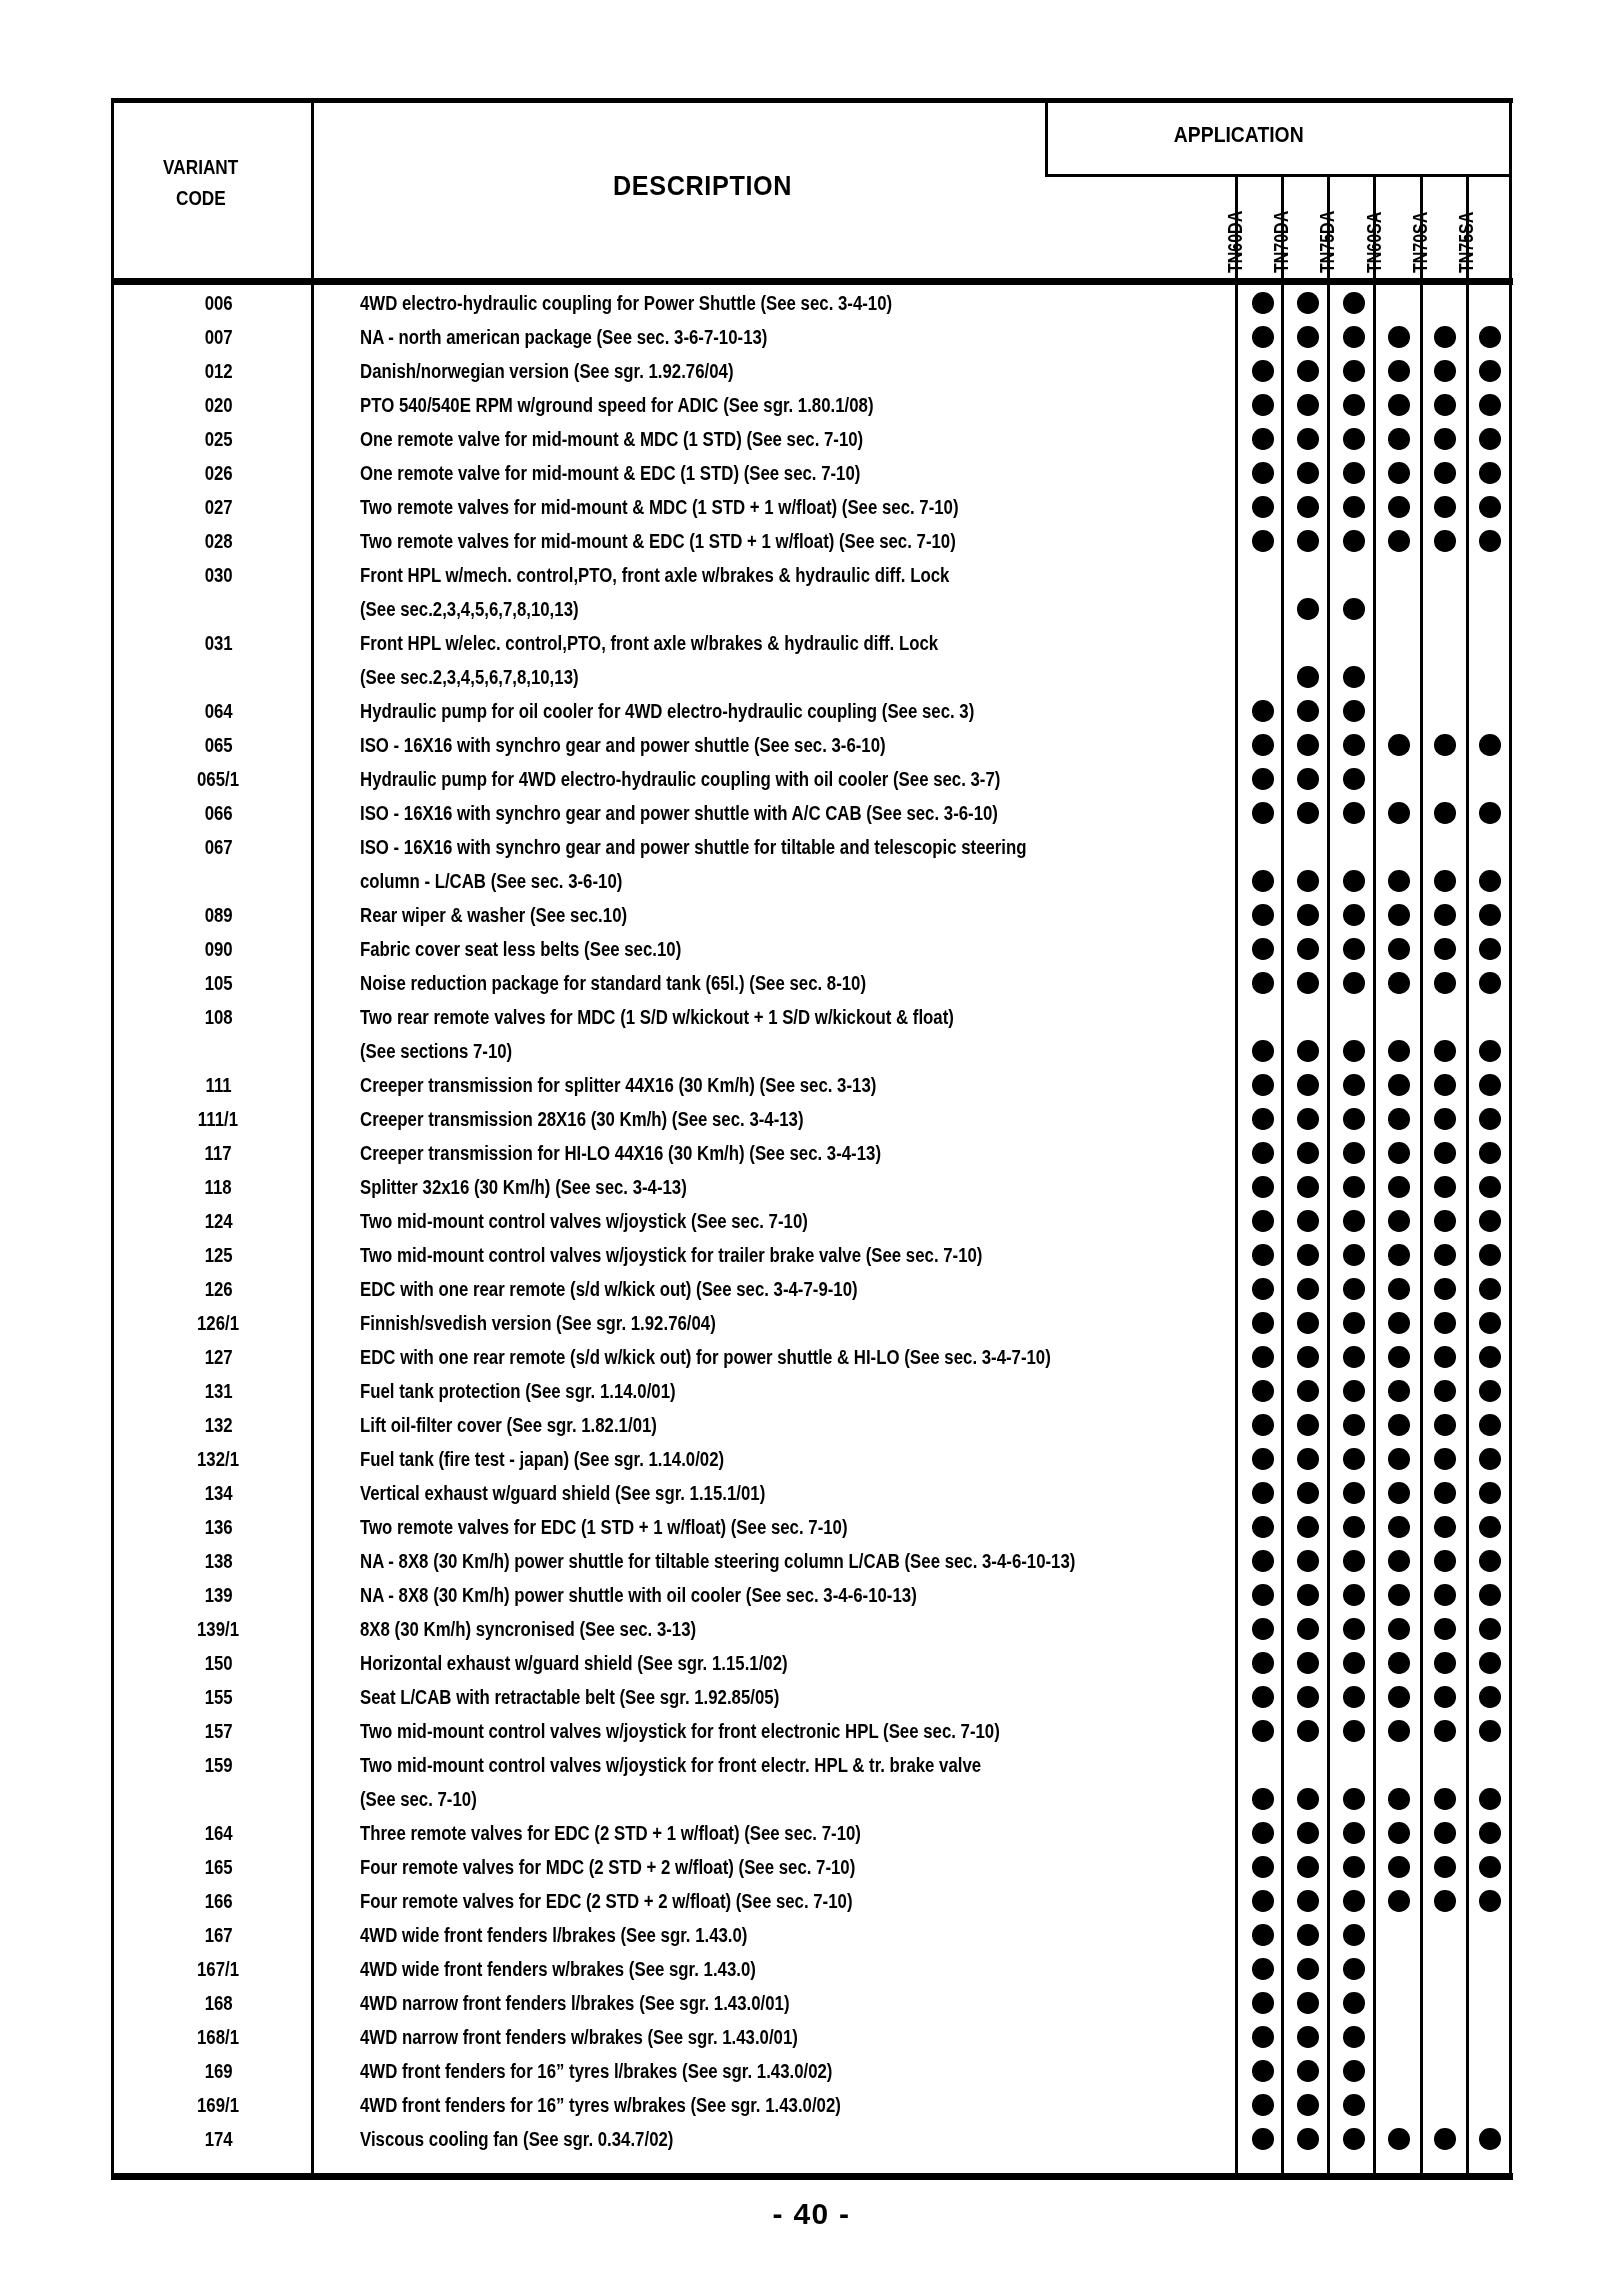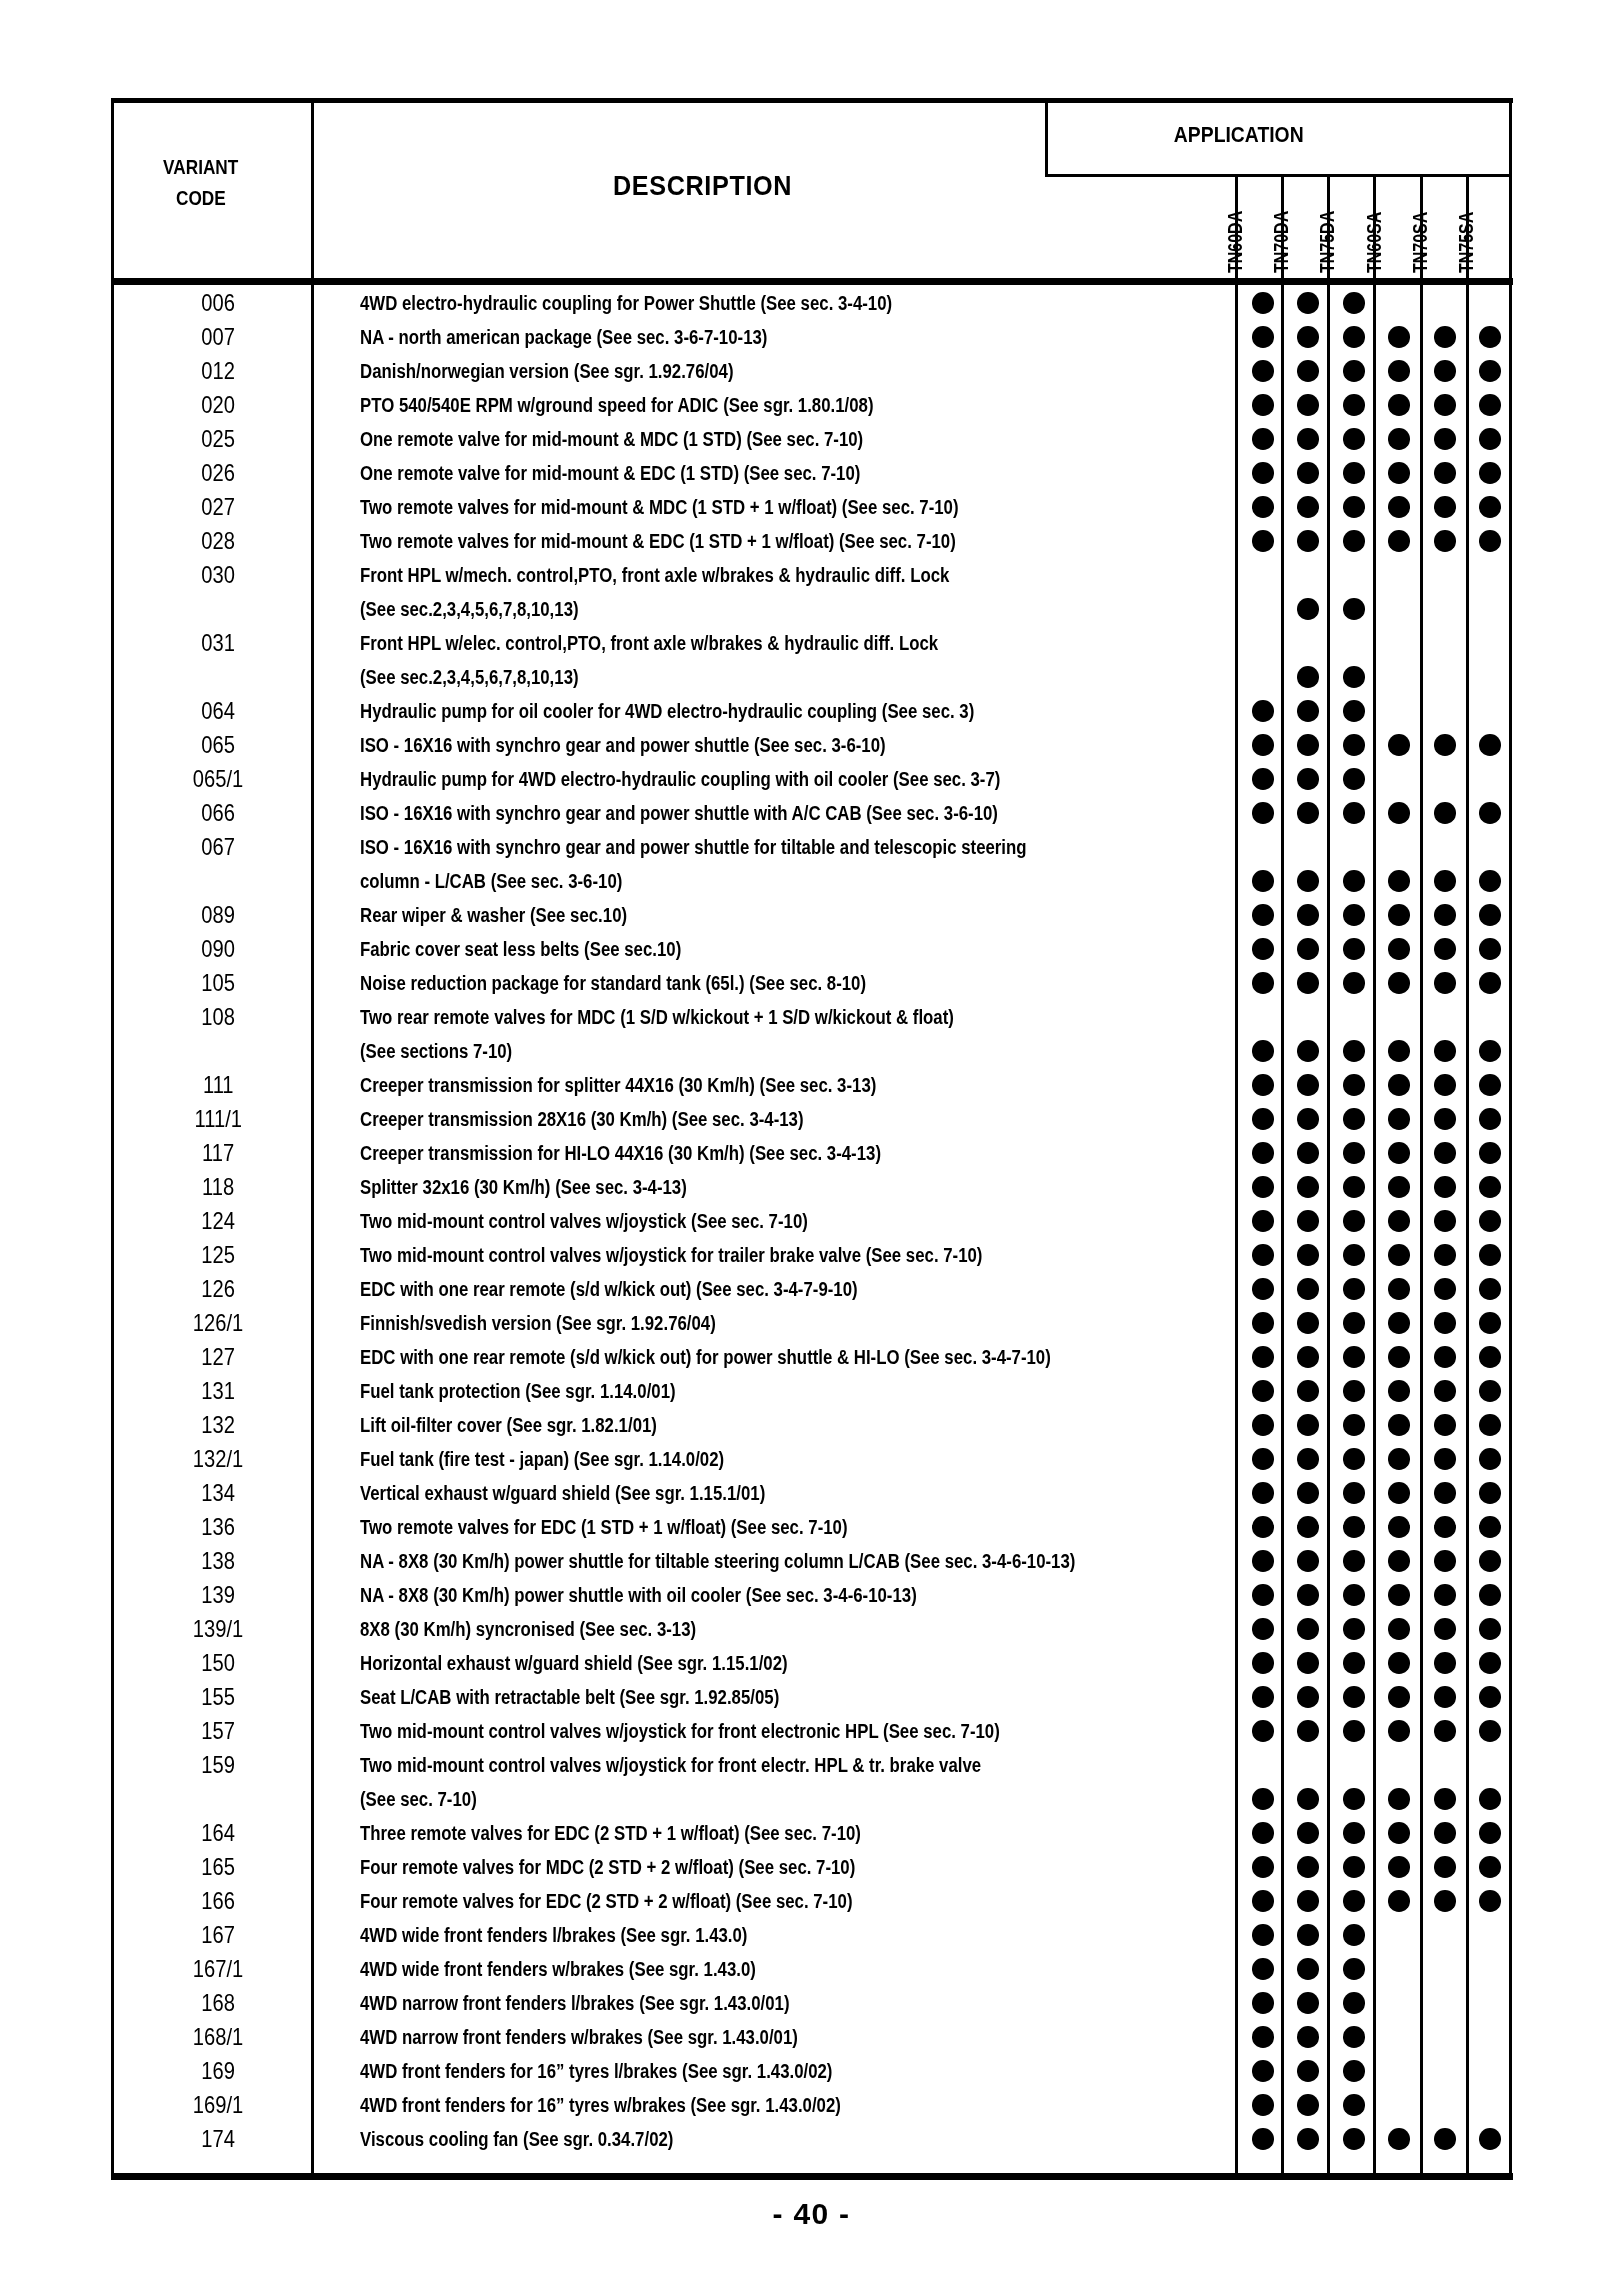--- a/index.html
+++ b/index.html
@@ -29,21 +29,21 @@
   .hdr-app span { display:inline-block; transform:scaleX(0.88); }
   .model-cell { position:absolute; top:76px; height:104px; width:46px; }
   .model-label {
     position:absolute; left:50%; bottom:5.2px; margin-left:-11px;
     white-space:nowrap; font-size:20px; font-weight:700;
     transform:rotate(-90deg) scaleX(0.8); transform-origin:left bottom;
   }
   
   .tbody { position:absolute; left:0; top:188px; width:1402px; }
   .bline { display:flex; height:34px; align-items:center; }
-  .c-code { width:217px; text-align:center; font-size:24px; font-weight:400; }
+  .c-code { width:217px; text-align:center; font-size:20px; font-weight:700; }
   .c-code .txt { display:inline-block; transform:scaleX(0.84); white-space:nowrap; }
   .c-desc { width:924px; padding-left:34px; font-size:20px; font-weight:700; overflow:visible; }
   .c-desc .txt { display:inline-block; transform:scaleX(0.84); transform-origin:0 50%; white-space:nowrap; }
   .c-dot { width:46px; display:flex; justify-content:center; align-items:center; }
   .dot { width:21.6px; height:21.6px; border-radius:50%; background:#000; }
   .page-num {
     position:absolute; left:0; top:2197px; width:1623px;
     text-align:center; font-size:30px; font-weight:700; letter-spacing:1.3px;
   }
 </style>

